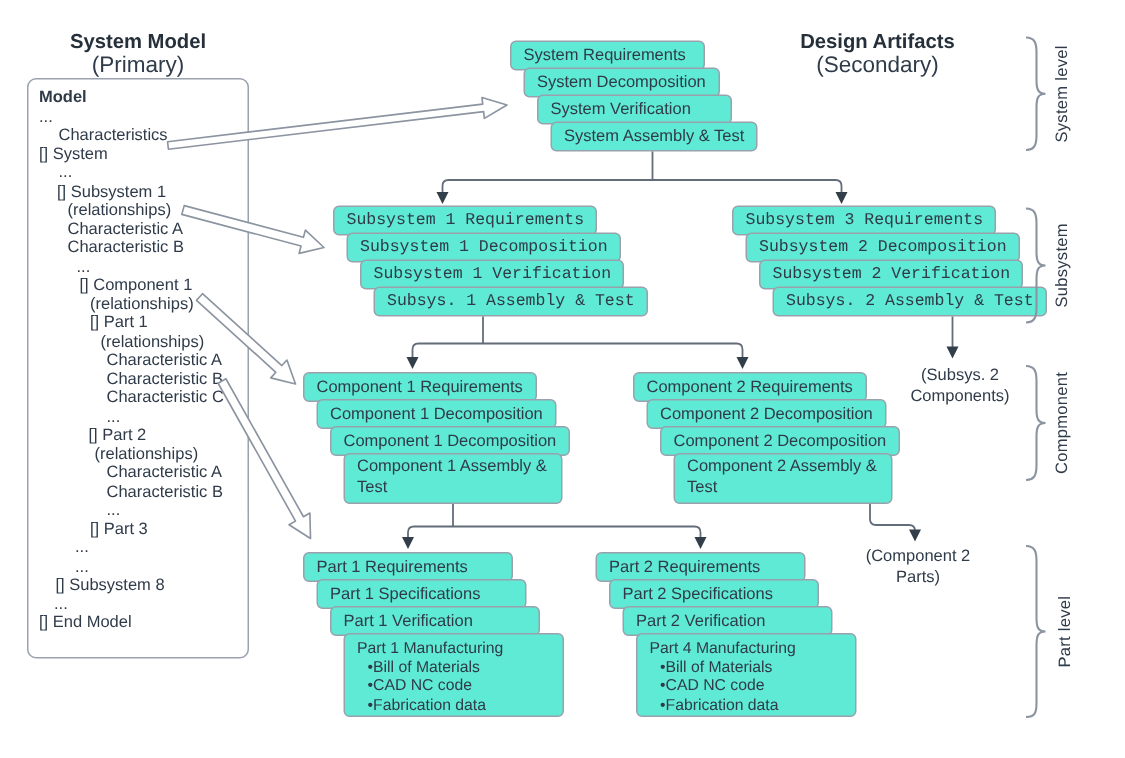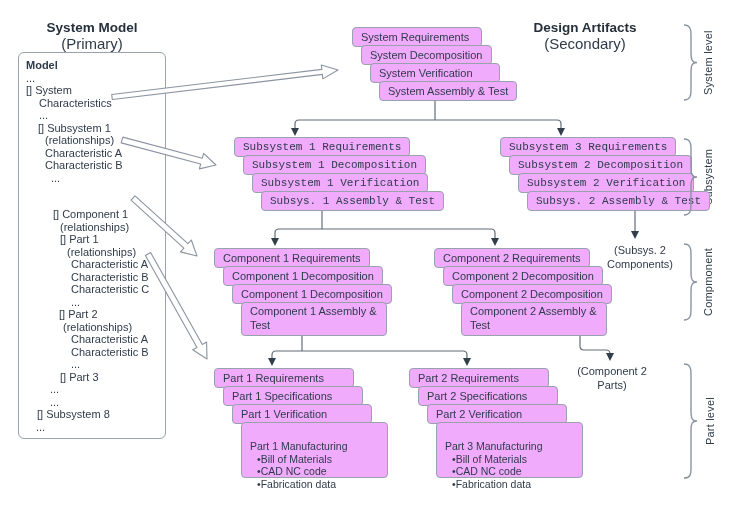--- a/index.html
+++ b/index.html
@@ -13,31 +13,31 @@
 
   
   .model-panel{left:18px;top:52px;width:148px;height:387px;background:#fff;
     border:1px solid #9aa2ad;border-radius:6px;box-sizing:border-box;
     padding:6px 4px 6px 7px;}
   .model-line{font-size:11px;line-height:12.5px;white-space:pre;}
   .model-line.bold{font-weight:bold;}
 
   
   .stack{position:absolute;}
-  .sbox{position:absolute;box-sizing:border-box;height:20px;background:#f0abfc;
+  .sbox{position:absolute;box-sizing:border-box;height:20px;background:#5eead4;
     border:1px solid #98a1ac;border-radius:4px;display:flex;align-items:center;
-    padding:0 8px;font-size:11px;white-space:nowrap;width:max-content;margin-left:12px;}
+    padding:0 8px;font-size:11px;white-space:nowrap;width:max-content;}
   .st-system .sbox{min-width:130px;}
   .st-sub .sbox{min-width:147px;font-family:Liberation Mono, monospace;}
   .st-comp .sbox{min-width:146px;}
   .st-part .sbox{min-width:140px;}
   .sbox.multi{height:34px;width:146px;white-space:normal;display:block;
     padding:2px 8px;line-height:13.5px;}
   .sbox.mfg{height:56px;width:147px;white-space:normal;display:block;
-    padding:17px 6px 3px 8px;font-size:10.5px;line-height:12.5px;}
+    padding:3px 6px 3px 8px;font-size:10.5px;line-height:12.5px;}
   .mfg-list{margin:0;padding:0;list-style:none;}
   .mfg-list li{padding-left:7px;}
   .mfg-list li::before{content:"\2022 ";}
 
   
   .annot{font-size:11px;line-height:13.5px;text-align:center;width:110px;}
 
   
   .vlabel{writing-mode:vertical-rl;transform:rotate(180deg);font-size:11px;
     letter-spacing:.2px;height:82px;width:16px;display:flex;
@@ -51,46 +51,47 @@
 
 <div class="abs hdr-title" style="left:18px;top:20px;width:148px">System Model</div>
 <div class="abs hdr-sub" style="left:18px;top:35px;width:148px">(Primary)</div>
 <div class="abs hdr-title" style="left:510px;top:20px;width:150px">Design Artifacts</div>
 <div class="abs hdr-sub" style="left:510px;top:35px;width:150px">(Secondary)</div>
 
 <div class="abs model-panel">
   <div>
       <div class="model-line bold" style="padding-left: 0px;">Model</div>
       <div class="model-line" style="padding-left: 0px;">...</div>
+      <div class="model-line" style="padding-left: 13px;">Characteristics</div>
       <div class="model-line" style="padding-left: 0px;">[] System</div>
-      <div class="model-line" style="padding-left: 13px;">Characteristics</div>
       <div class="model-line" style="padding-left: 13px;">...</div>
       <div class="model-line" style="padding-left: 12px;">[] Subsystem 1</div>
       <div class="model-line" style="padding-left: 19px;">(relationships)</div>
       <div class="model-line" style="padding-left: 19px;">Characteristic A</div>
       <div class="model-line" style="padding-left: 19px;">Characteristic B</div>
       <div class="model-line" style="padding-left: 25px;">...</div>
-      <div class="model-line" style="padding-left: 27px; margin-top: 24px;">[] Component 1</div>
+      <div class="model-line" style="padding-left: 27px;">[] Component 1</div>
       <div class="model-line" style="padding-left: 34px;">(relationships)</div>
       <div class="model-line" style="padding-left: 34px;">[] Part 1</div>
       <div class="model-line" style="padding-left: 41px;">(relationships)</div>
       <div class="model-line" style="padding-left: 45px;">Characteristic A</div>
       <div class="model-line" style="padding-left: 45px;">Characteristic B</div>
       <div class="model-line" style="padding-left: 45px;">Characteristic C</div>
       <div class="model-line" style="padding-left: 45px;">...</div>
       <div class="model-line" style="padding-left: 33px;">[] Part 2</div>
       <div class="model-line" style="padding-left: 37px;">(relationships)</div>
       <div class="model-line" style="padding-left: 45px;">Characteristic A</div>
       <div class="model-line" style="padding-left: 45px;">Characteristic B</div>
       <div class="model-line" style="padding-left: 45px;">...</div>
       <div class="model-line" style="padding-left: 34px;">[] Part 3</div>
       <div class="model-line" style="padding-left: 24px;">...</div>
       <div class="model-line" style="padding-left: 24px;">...</div>
       <div class="model-line" style="padding-left: 11px;">[] Subsystem 8</div>
       <div class="model-line" style="padding-left: 10px;">...</div>
+      <div class="model-line" style="padding-left: 0px;">[] End Model</div>
     </div>
 </div>
 
 <div class="stack st-system" style="left:340px;top:27px">
   <div class="sbox" style="left:0;top:0">System Requirements</div>
   <div class="sbox" style="left:9px;top:18px">System Decomposition</div>
   <div class="sbox" style="left:18px;top:36px">System Verification</div>
   <div class="sbox" style="left:27px;top:54px">System Assembly &amp; Test</div>
 </div>
 
@@ -134,21 +135,21 @@
       <li>Fabrication data</li>
     </ul>
   </div>
 </div>
 
 <div class="stack st-part" style="left:397px;top:368px">
   <div class="sbox" style="left:0;top:0">Part 2 Requirements</div>
   <div class="sbox" style="left:9px;top:18px">Part 2 Specifications</div>
   <div class="sbox" style="left:18px;top:36px">Part 2 Verification</div>
   <div class="sbox mfg" style="left:27px;top:54px">
-    <div>Part 3 Manufacturing</div>
+    <div>Part 4 Manufacturing</div>
     <ul class="mfg-list">
       <li>Bill of Materials</li>
       <li>CAD NC code</li>
       <li>Fabrication data</li>
     </ul>
   </div>
 </div>
 
 <div class="abs annot" style="left:585px;top:244px">
   <div>(Subsys. 2</div>

